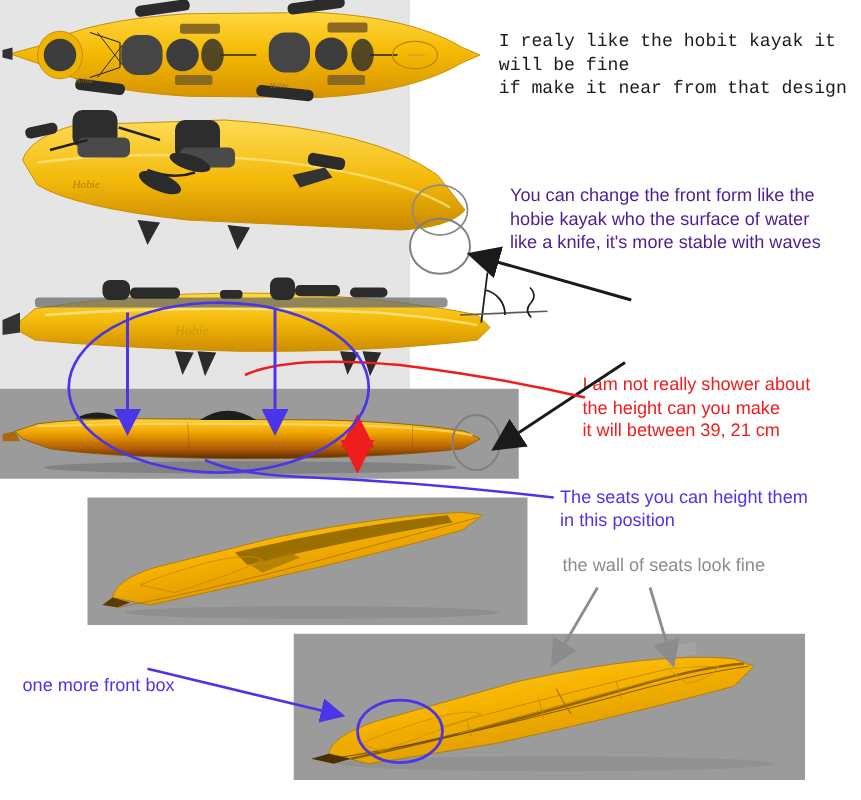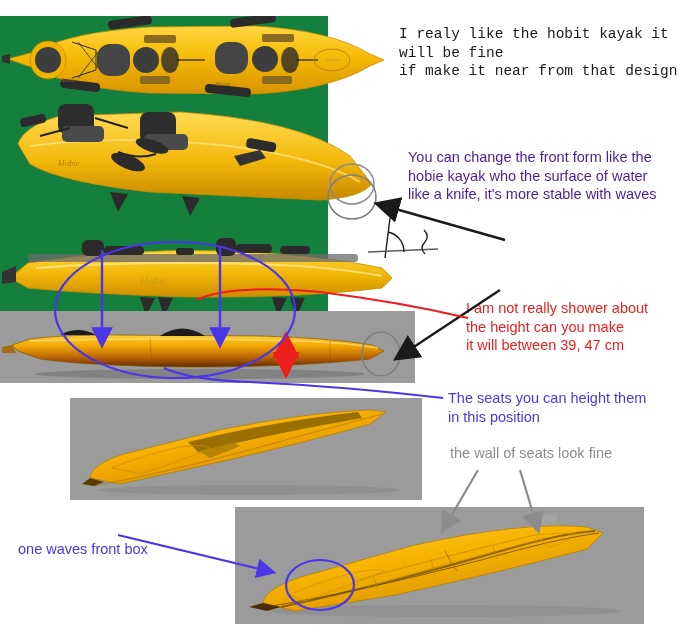--- a/index.html
+++ b/index.html
@@ -3,21 +3,21 @@
 <meta charset="utf-8">
 <style>
   html,body{margin:0;padding:0;background:#ffffff;}
   body{width:689px;height:640px;position:relative;overflow:hidden;
        font-family:"Liberation Sans","DejaVu Sans",sans-serif;}
 
   #stage{position:absolute;left:0;top:0;width:689px;height:640px;background:#fff;}
 
   
   .panel{position:absolute;}
-  #panel-photos{left:0;top:16px;width:328px;height:311px;background:#15803d;}
+  #panel-photos{left:0;top:0;width:328px;height:311px;background:#e5e5e5;}
   #panel-render-side{left:0;top:311px;width:415px;height:72px;background:#9b9b9b;}
   #panel-render-hull{left:70px;top:398px;width:352px;height:102px;background:#9b9b9b;}
   #panel-render-deck{left:235px;top:507px;width:409px;height:117px;background:#9b9b9b;}
 
   
   .note{position:absolute;line-height:1.28;white-space:pre-line;}
   #note-top{left:399px;top:25px;width:290px;font-size:14.5px;color:#1a1a1a;font-family:Liberation Mono, monospace;}
   #note-front-form{left:408px;top:148px;width:281px;font-size:14.5px;color:#4c1d95;}
   #note-height{left:466px;top:299px;width:223px;font-size:14.5px;color:#ef1d1d;}
   #note-seats{left:448px;top:389px;width:241px;font-size:14.5px;color:#4b35e8;}
@@ -192,25 +192,25 @@
     </svg>
   </div>
 
   <div class="note" id="note-top">I realy like the hobit kayak it will be fine
 if make it near from that design</div>
   <div class="note" id="note-front-form">You can change the front form like the
 hobie kayak who the surface of water
 like a knife, it's more stable with waves</div>
   <div class="note" id="note-height">I am not really shower about
 the height can you make
-it will between 39, 47 cm</div>
+it will between 39, 21 cm</div>
   <div class="note" id="note-seats">The seats you can height them
 in this position</div>
   <div class="note" id="note-wall">the wall of seats look fine</div>
-  <div class="note" id="note-frontbox">one waves front box</div>
+  <div class="note" id="note-frontbox">one more front box</div>
 
   <svg id="overlay" viewBox="0 0 689 640">
     <defs>
       <marker id="ah-blue" markerWidth="9" markerHeight="9" refX="7" refY="4.5" orient="auto">
         <path d="M0,0 L9,4.5 L0,9 Z" fill="#4b35e8"></path>
       </marker>
       <marker id="ah-red" markerWidth="9" markerHeight="9" refX="7" refY="4.5" orient="auto">
         <path d="M0,0 L9,4.5 L0,9 Z" fill="#ef1d1d"></path>
       </marker>
       <marker id="ah-red-b" markerWidth="9" markerHeight="9" refX="2" refY="4.5" orient="auto">

